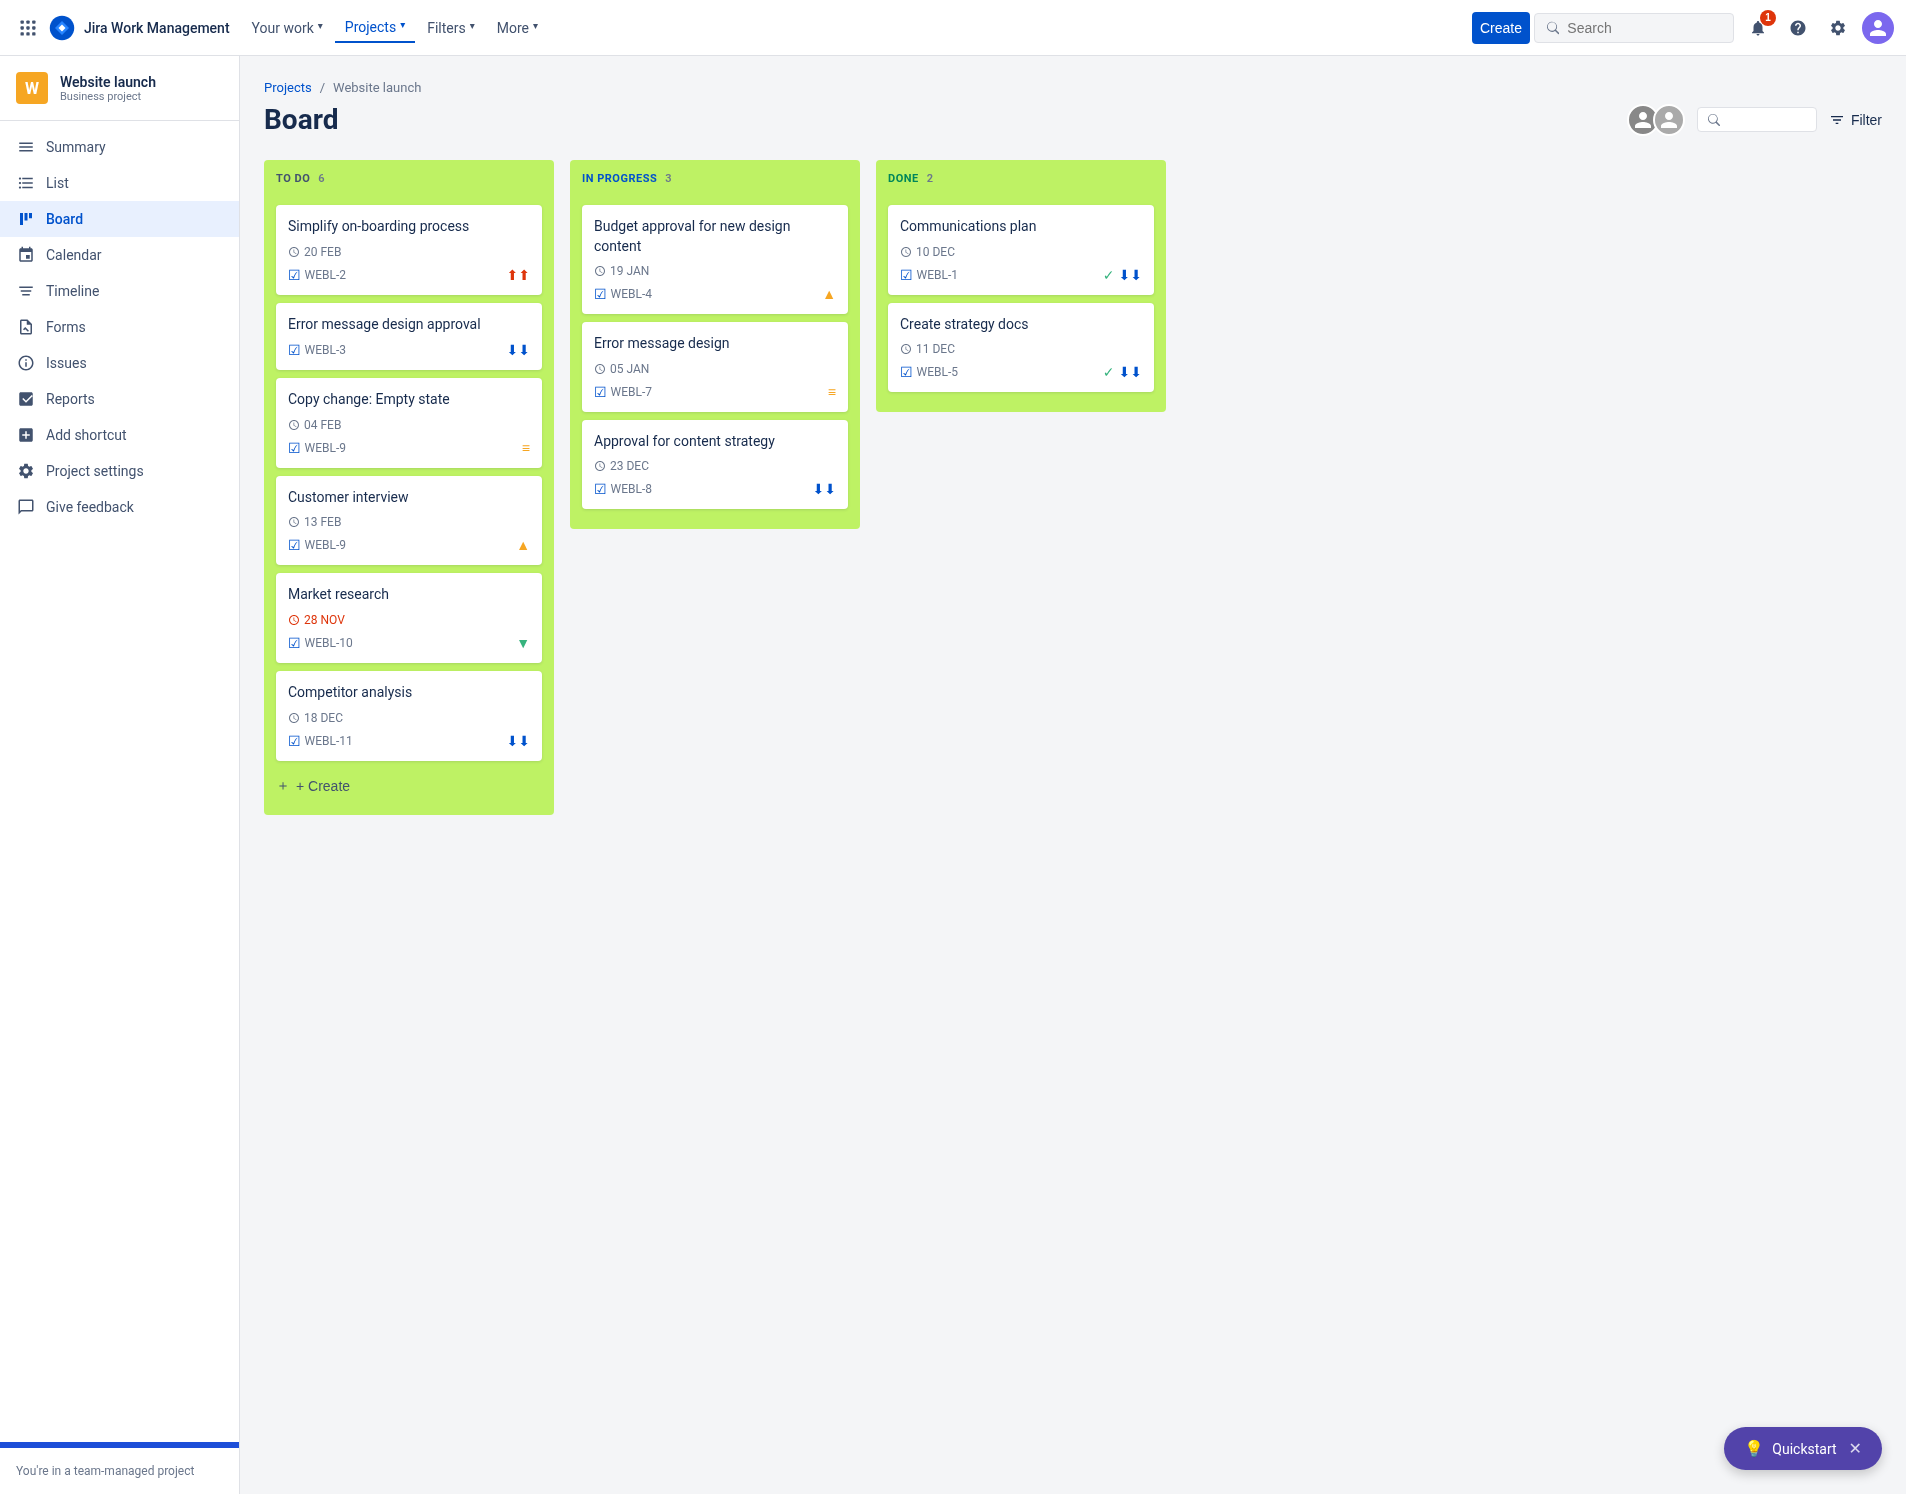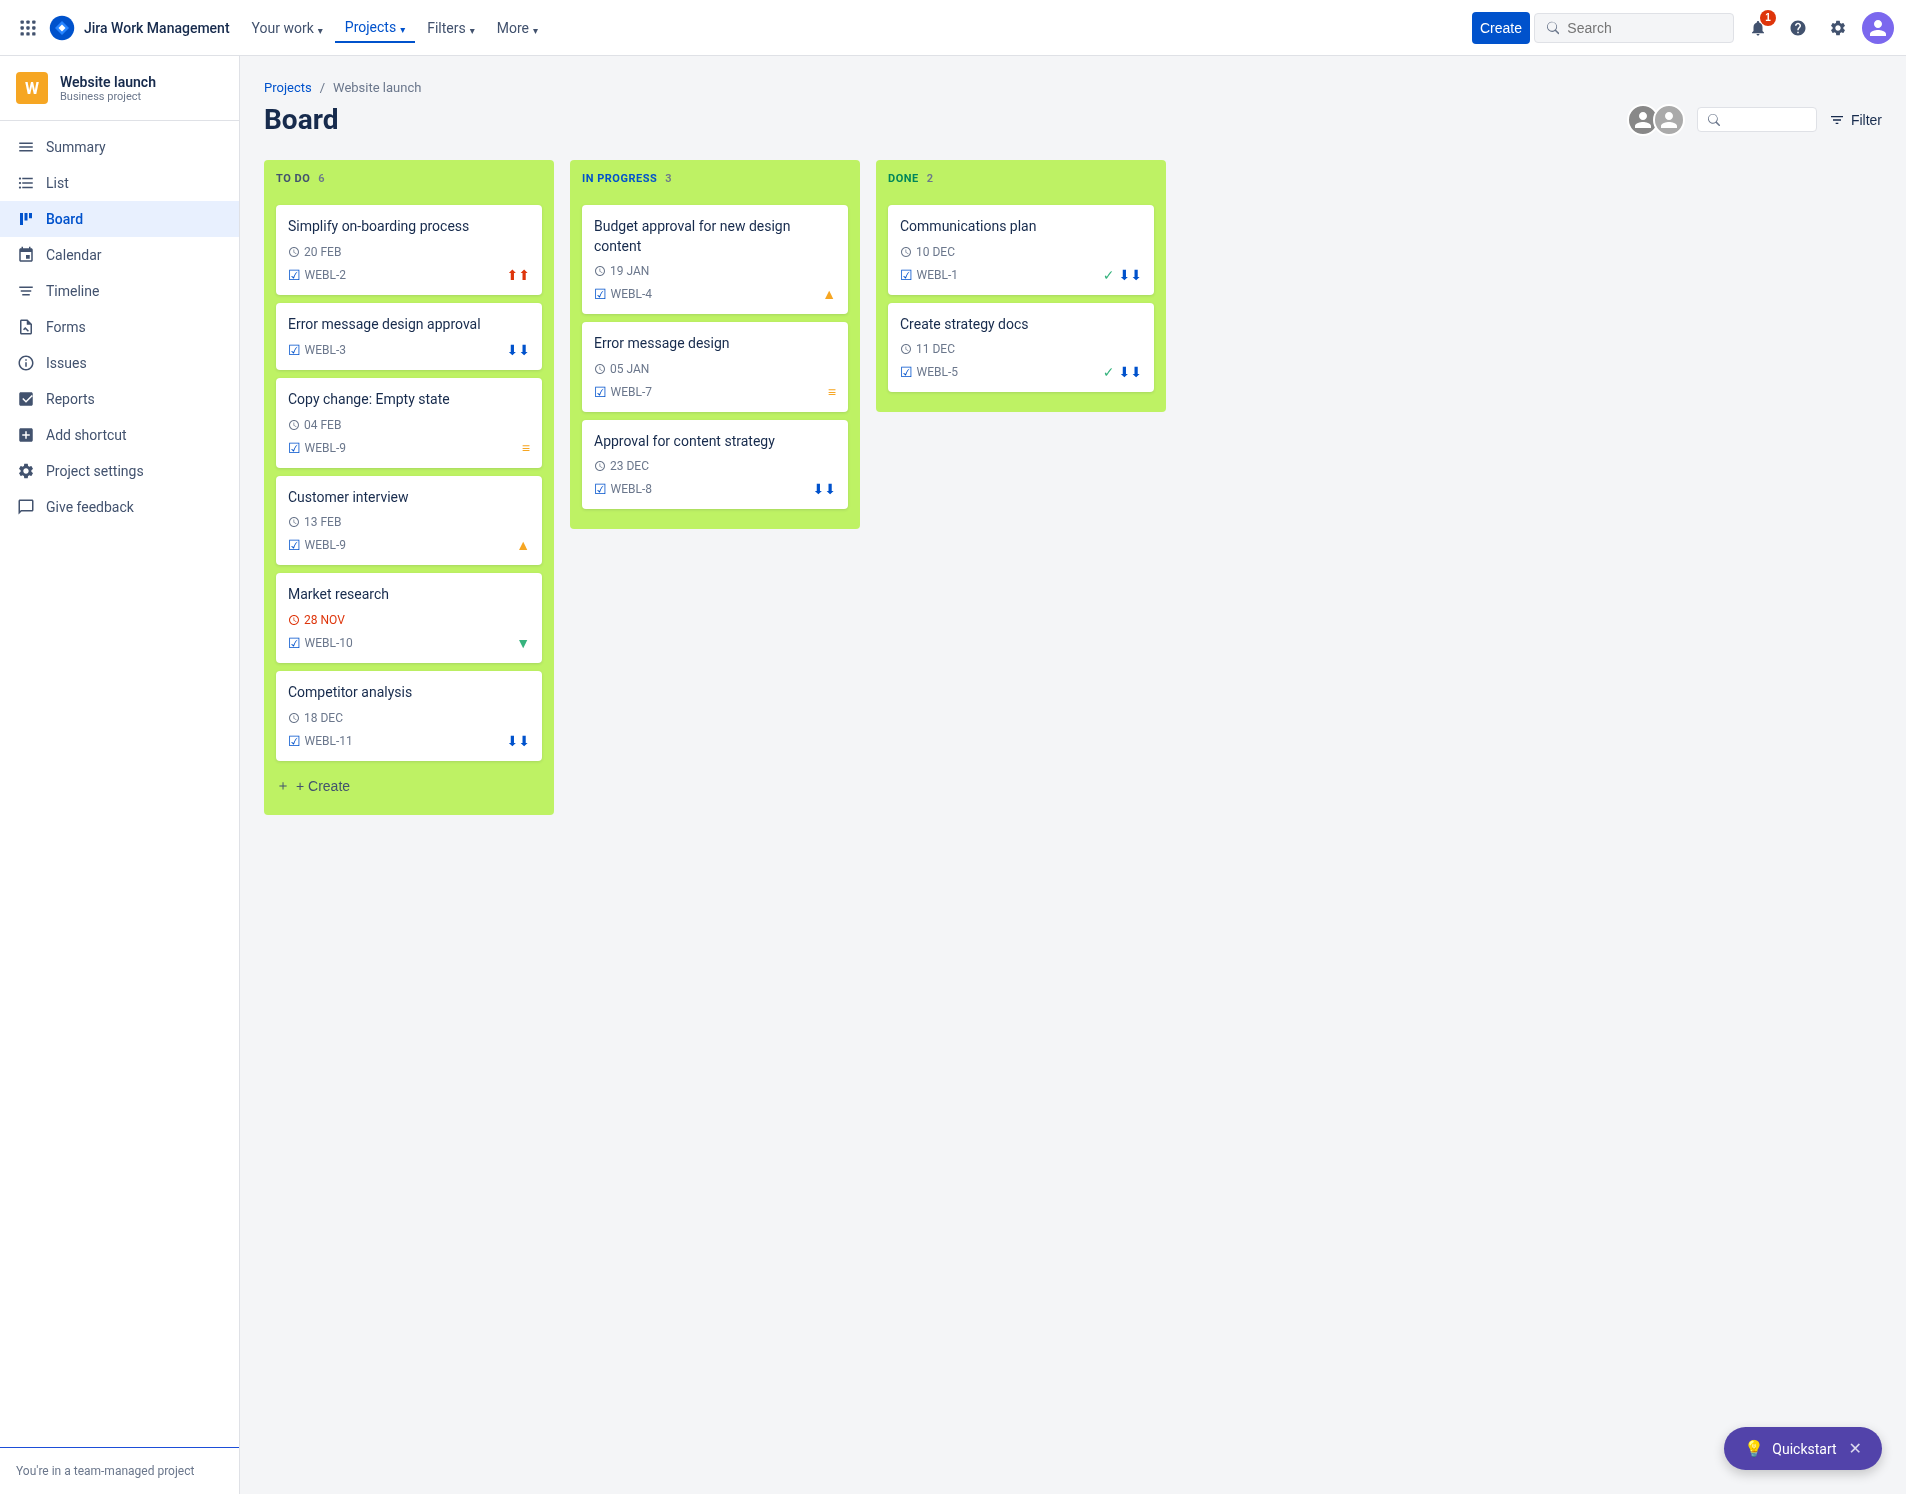--- a/index.html
+++ b/index.html
@@ -12,21 +12,21 @@
       padding: 0 12px; gap: 4px; position: fixed; top: 0; left: 0; right: 0; z-index: 100;
     }
     .topnav-grid-icon { width: 32px; height: 32px; display: flex; align-items: center; justify-content: center; cursor: pointer; color: #42526e; border-radius: 4px; flex-shrink: 0; }
     .topnav-grid-icon svg { width: 20px; height: 20px; }
     .topnav-logo { display: flex; align-items: center; gap: 8px; margin-right: 8px; text-decoration: none; flex-shrink: 0; }
     .topnav-logo-icon { width: 28px; height: 28px; }
     .topnav-logo-text { font-size: 14px; font-weight: 500; color: #172b4d; white-space: nowrap; }
     .topnav-nav { display: flex; align-items: center; gap: 2px; flex: 1; }
     .topnav-nav-item {
       padding: 6px 10px; border-radius: 4px; cursor: pointer; font-size: 14px;
-      color: #42526e; display: flex; align-items: flex-end; gap: 4px; white-space: nowrap;
+      color: #42526e; display: flex; align-items: flex-start; gap: 4px; white-space: nowrap;
     }
     .topnav-nav-item.active { color: #0052cc; border-bottom: 2px solid #0052cc; border-radius: 0; }
     .topnav-create-btn {
       background: #0052cc; color: #fff; border: none; padding: 8px 8px;
       border-radius: 4px; font-size: 14px; font-weight: 500; cursor: pointer; white-space: nowrap;
     }
     .topnav-right { display: flex; align-items: center; gap: 8px; margin-left: auto; }
     .topnav-search {
       display: flex; align-items: center; border: 1px solid #dfe1e6; border-radius: 4px;
       padding: 6px 12px; background: #f4f5f7; gap: 8px; width: 200px;
@@ -55,21 +55,21 @@
     .project-name { font-size: 14px; font-weight: 600; color: #172b4d; }
     .project-type { font-size: 11px; color: #6b778c; }
     .sidebar-nav { padding: 8px 0; flex: 1; }
     .sidebar-item {
       display: flex; align-items: center; gap: 10px; padding: 8px 16px;
       cursor: pointer; color: #42526e; font-size: 14px; border-radius: 0;
       position: relative;
     }
     .sidebar-item.active { background: #e8f0fe; color: #0052cc; font-weight: 500; }
     .sidebar-item .icon { width: 20px; height: 20px; display: flex; align-items: center; justify-content: center; flex-shrink: 0; }
-    .sidebar-footer { padding: 16px; border-top: 1px solid #1d4ed8; font-size: 12px; color: #6b778c; }
+    .sidebar-footer { padding: 16px; border-top: 6px solid #1d4ed8; font-size: 12px; color: #6b778c; }
 
     
     .main { margin-left: 240px; flex: 1; padding: 24px 24px 24px 24px; }
     .breadcrumb { display: flex; align-items: center; gap: 8px; font-size: 13px; color: #6b778c; margin-bottom: 8px; }
     .breadcrumb-sep { color: #6b778c; }
     .breadcrumb a { color: #0052cc; text-decoration: none; cursor: pointer; }
     .page-header { display: flex; align-items: center; justify-content: space-between; margin-bottom: 24px; }
     .page-title { font-size: 28px; font-weight: 700; color: #172b4d; }
     .page-header-right { display: flex; align-items: center; gap: 12px; }
     .avatar-group { display: flex; align-items: center; }

